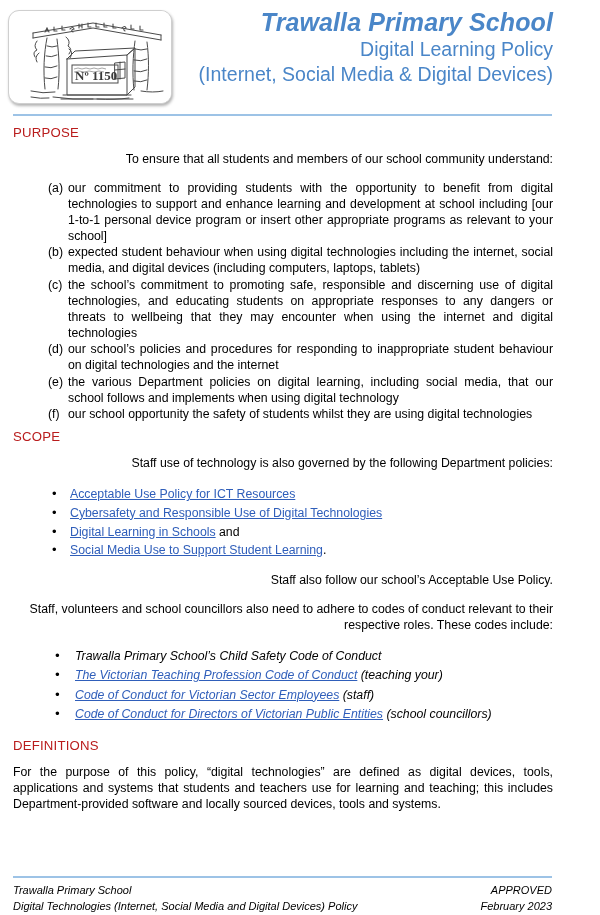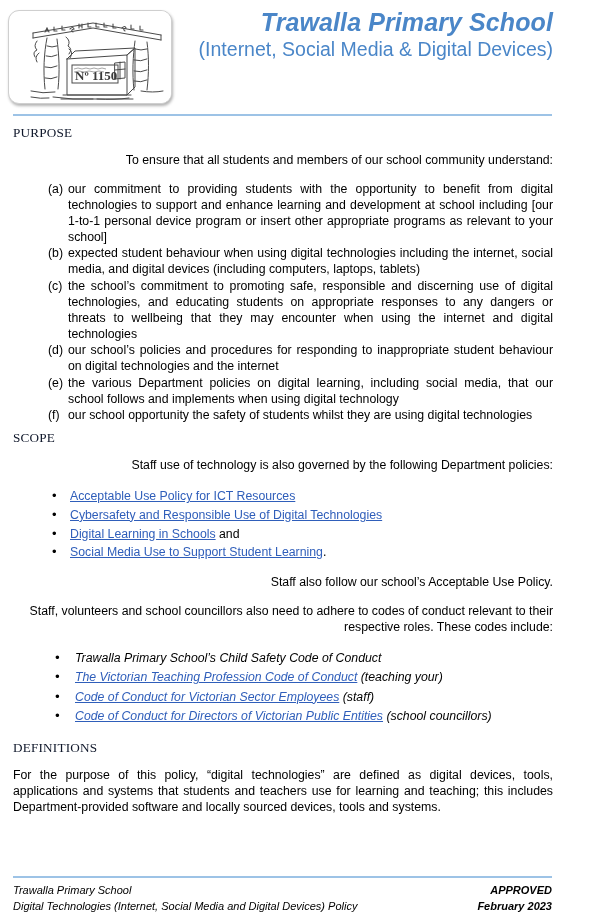--- a/index.html
+++ b/index.html
@@ -71,25 +71,24 @@
   .content {
     position: absolute;
     left: 0;
     top: 120px;
     width: 600px;
     padding: 0 47px 0 13px;
     box-sizing: border-box;
   }
 
   .section-heading {
-    color: #0f172a;
+    color: #b91c1c;
     font-size: 13.2px;
     letter-spacing: 0.2px;
     margin: 5px 0 12px 0;
-    font-family: Liberation Serif, serif;
   }
   .section-heading.tight { margin-top: 2px; }
 
   p.body {
     font-size: 12.3px;
     line-height: 1.30;
     margin: 0 0 13px 0;
     text-align: justify;
   }
   p.body.nojust { text-align: right; }
@@ -157,21 +156,21 @@
     height: 1.6px;
     background: #9DC3E6;
     margin-bottom: 5px;
   }
   .footer-cols {
     display: flex;
     justify-content: space-between;
     align-items: flex-start;
   }
   .footer-col { font-size: 11px; font-style: italic; line-height: 1.45; }
-  .footer-col.right { text-align: right; font-weight: bold; }
+  .footer-col.right { text-align: right; font-weight: normal; }
 </style>
 </head>
 <body>
 
 <div class="header">
 
   <div class="logo-box">
     <svg viewBox="0 0 148 92" xmlns="http://www.w3.org/2000/svg">
       <rect x="0" y="0" width="148" height="92" fill="#ffffff"></rect>
       <g stroke="#4a4a4a" stroke-width="1" fill="none" stroke-linecap="round">
@@ -223,20 +222,21 @@
 
       <g stroke="#6a6a6a" stroke-width="0.6" fill="none">
         <path d="M51 58 q4 -2 8 0 q4 -2 8 0 q4 -2 8 0 q4 -2 8 0"></path>
         <path d="M51 61 q5 -2 10 0 q5 -2 10 0 q5 -2 10 0"></path>
       </g>
     </svg>
   </div>
 
   <div class="header-titles">
     <div class="school-name">Trawalla Primary School</div>
+    <div class="policy-line">Digital Learning Policy</div>
     <div class="policy-line">(Internet, Social Media &amp; Digital Devices)</div>
   </div>
 </div>
 <div class="header-rule"></div>
 
 <div class="content">
 
   <div class="section-heading">PURPOSE</div>
   <p class="body nojust">To ensure that all students and members of our school community understand:</p>
   <ol class="alpha">

